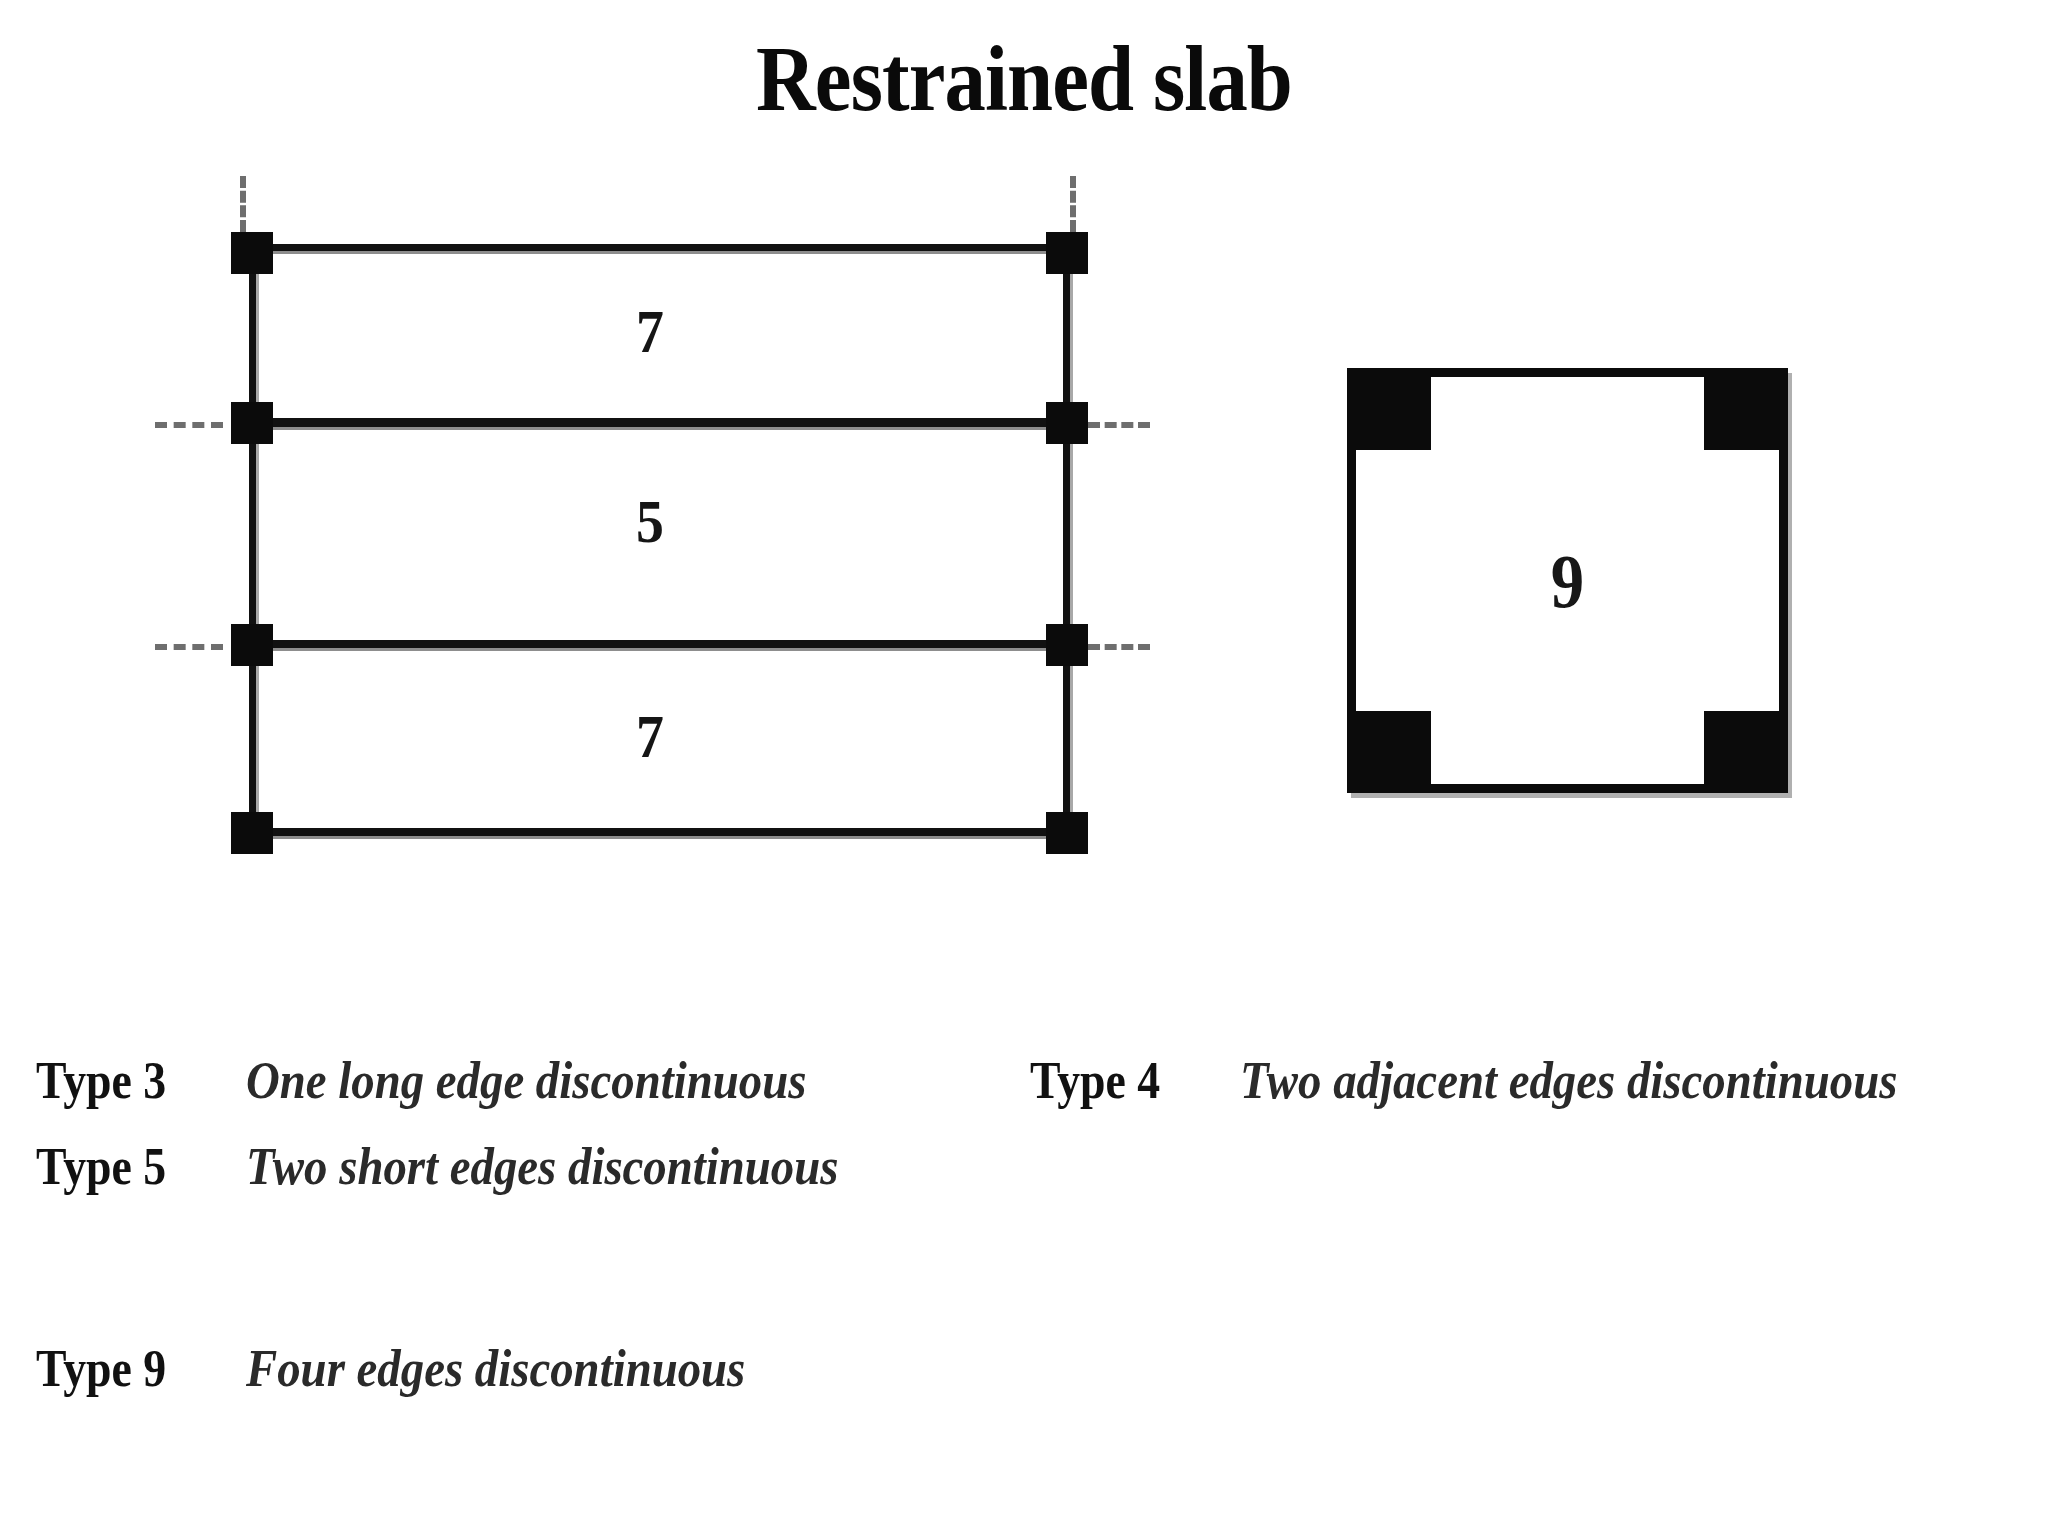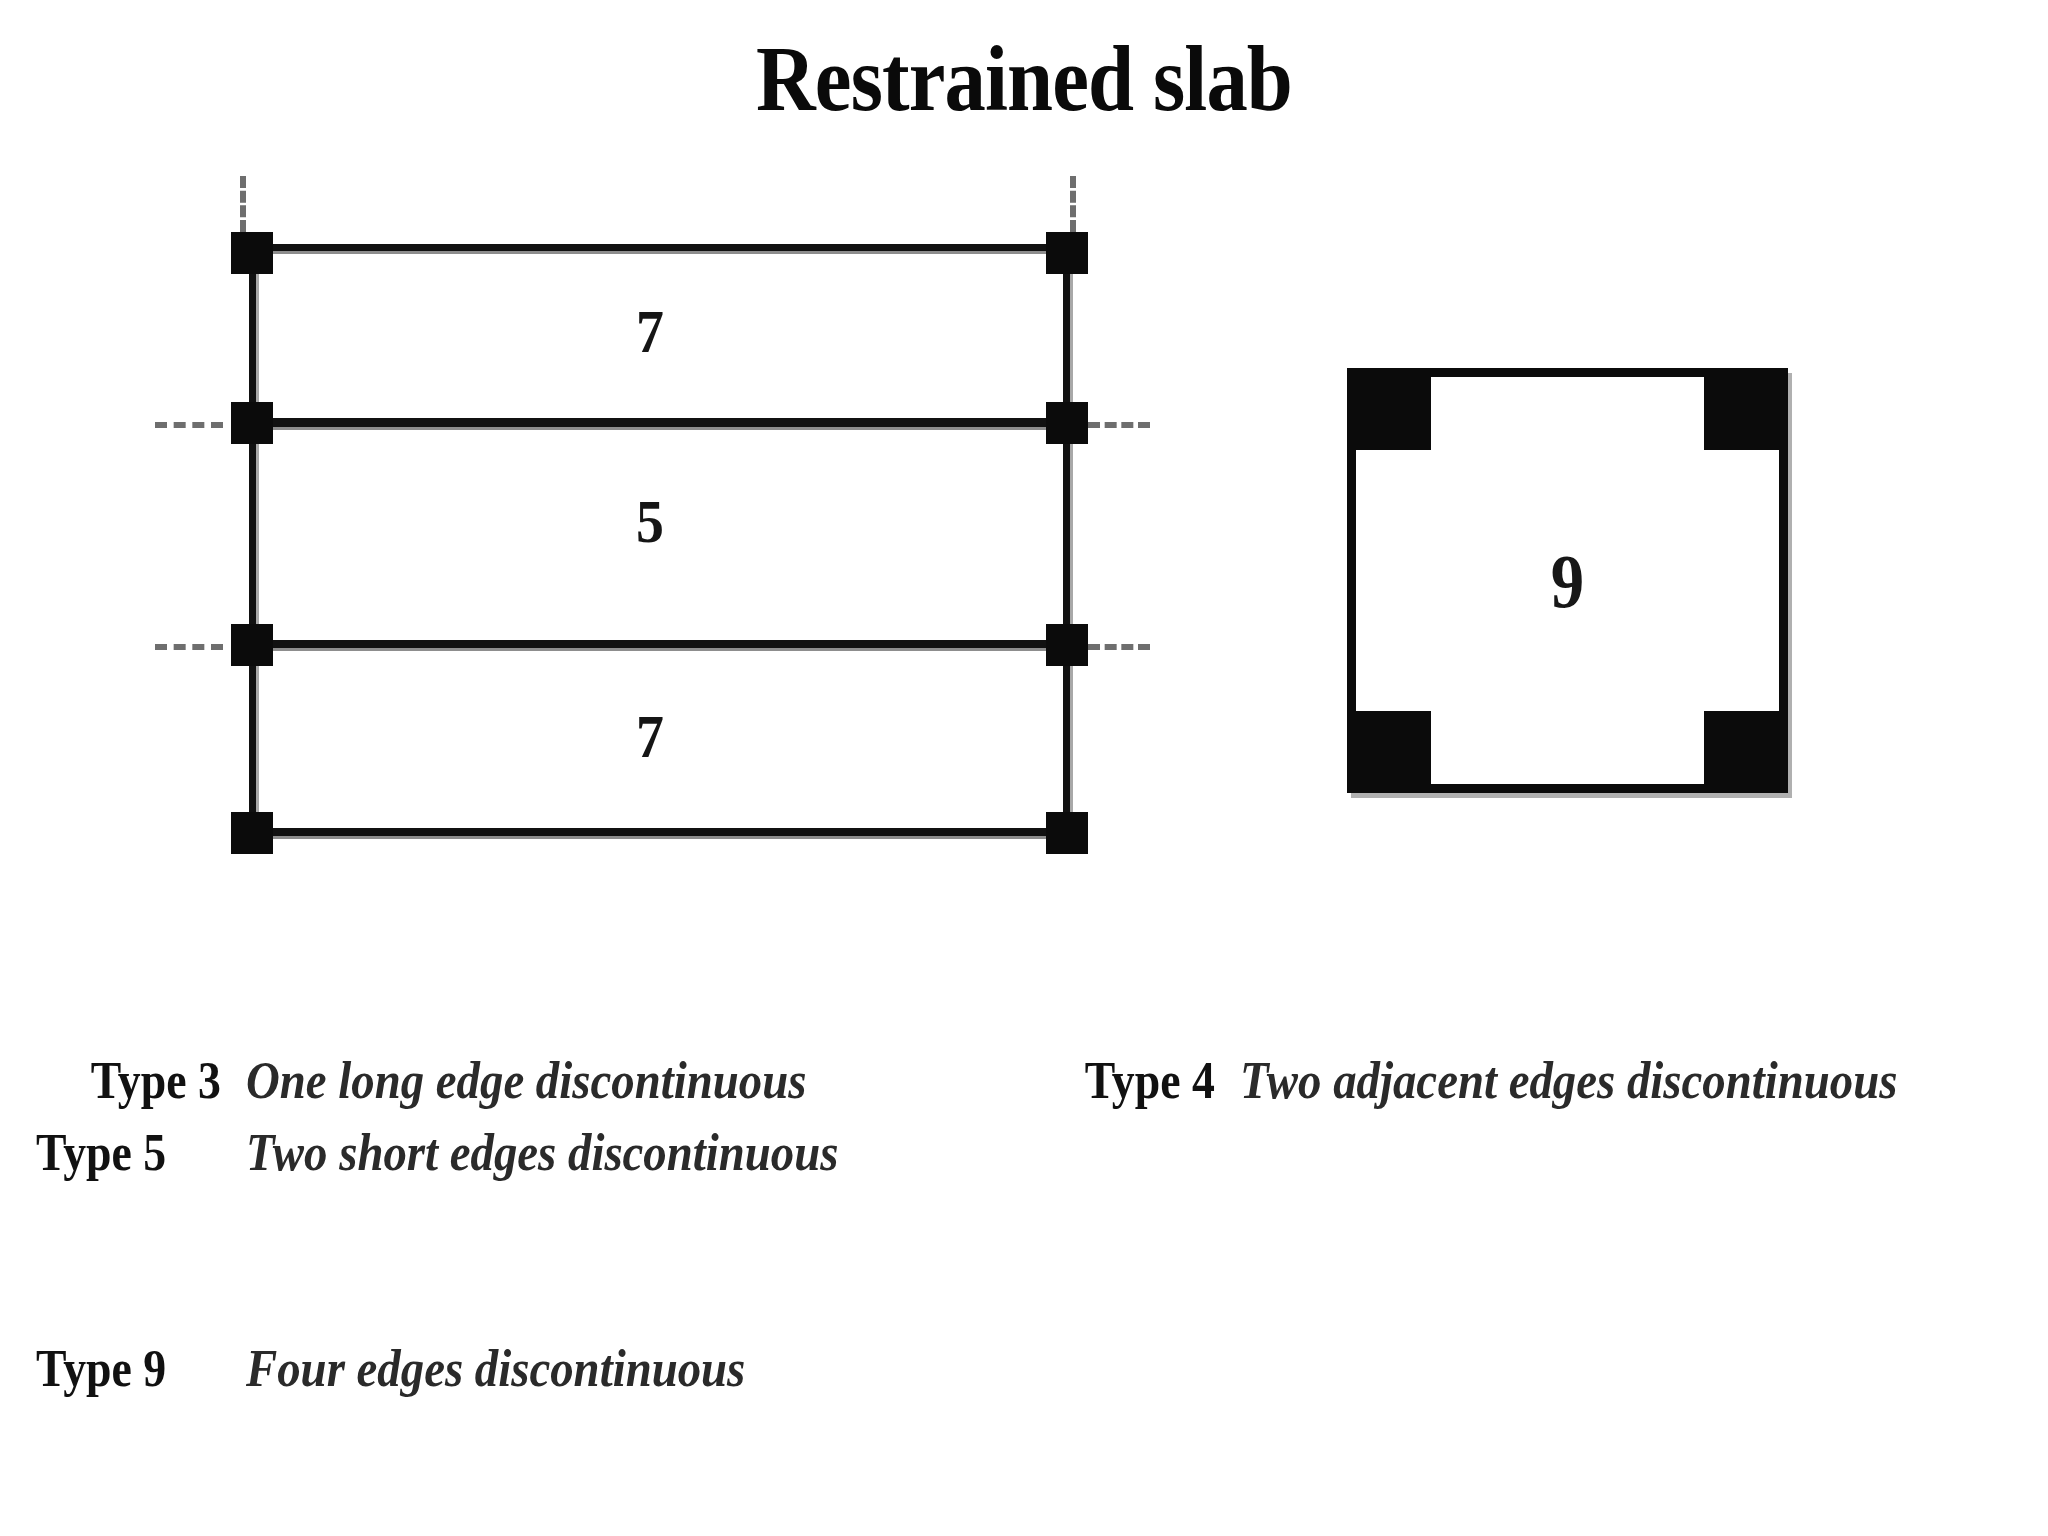--- a/index.html
+++ b/index.html
@@ -122,22 +122,22 @@
     font-style:italic;
     font-size:52px;
     line-height:58px;
     color:#2a2a2a;
     transform:scaleX(0.9);
     transform-origin:0 50%;
   }
   .col-left{left:36px;}
   .col-right{left:1030px;}
   .r1{top:0px;}
-  .r2{top:72px;text-align:right;}
-  .r3{top:144px;}
+  .r2{top:72px;}
+  .r3{top:158px;}
   .r4{top:216px;}
   .r5{top:288px;}
   .r6{top:360px;text-decoration:underline;}
 </style>
 </head>
 <body>
 
 <div id="stage">
 
   <div class="title">Restrained slab</div>

